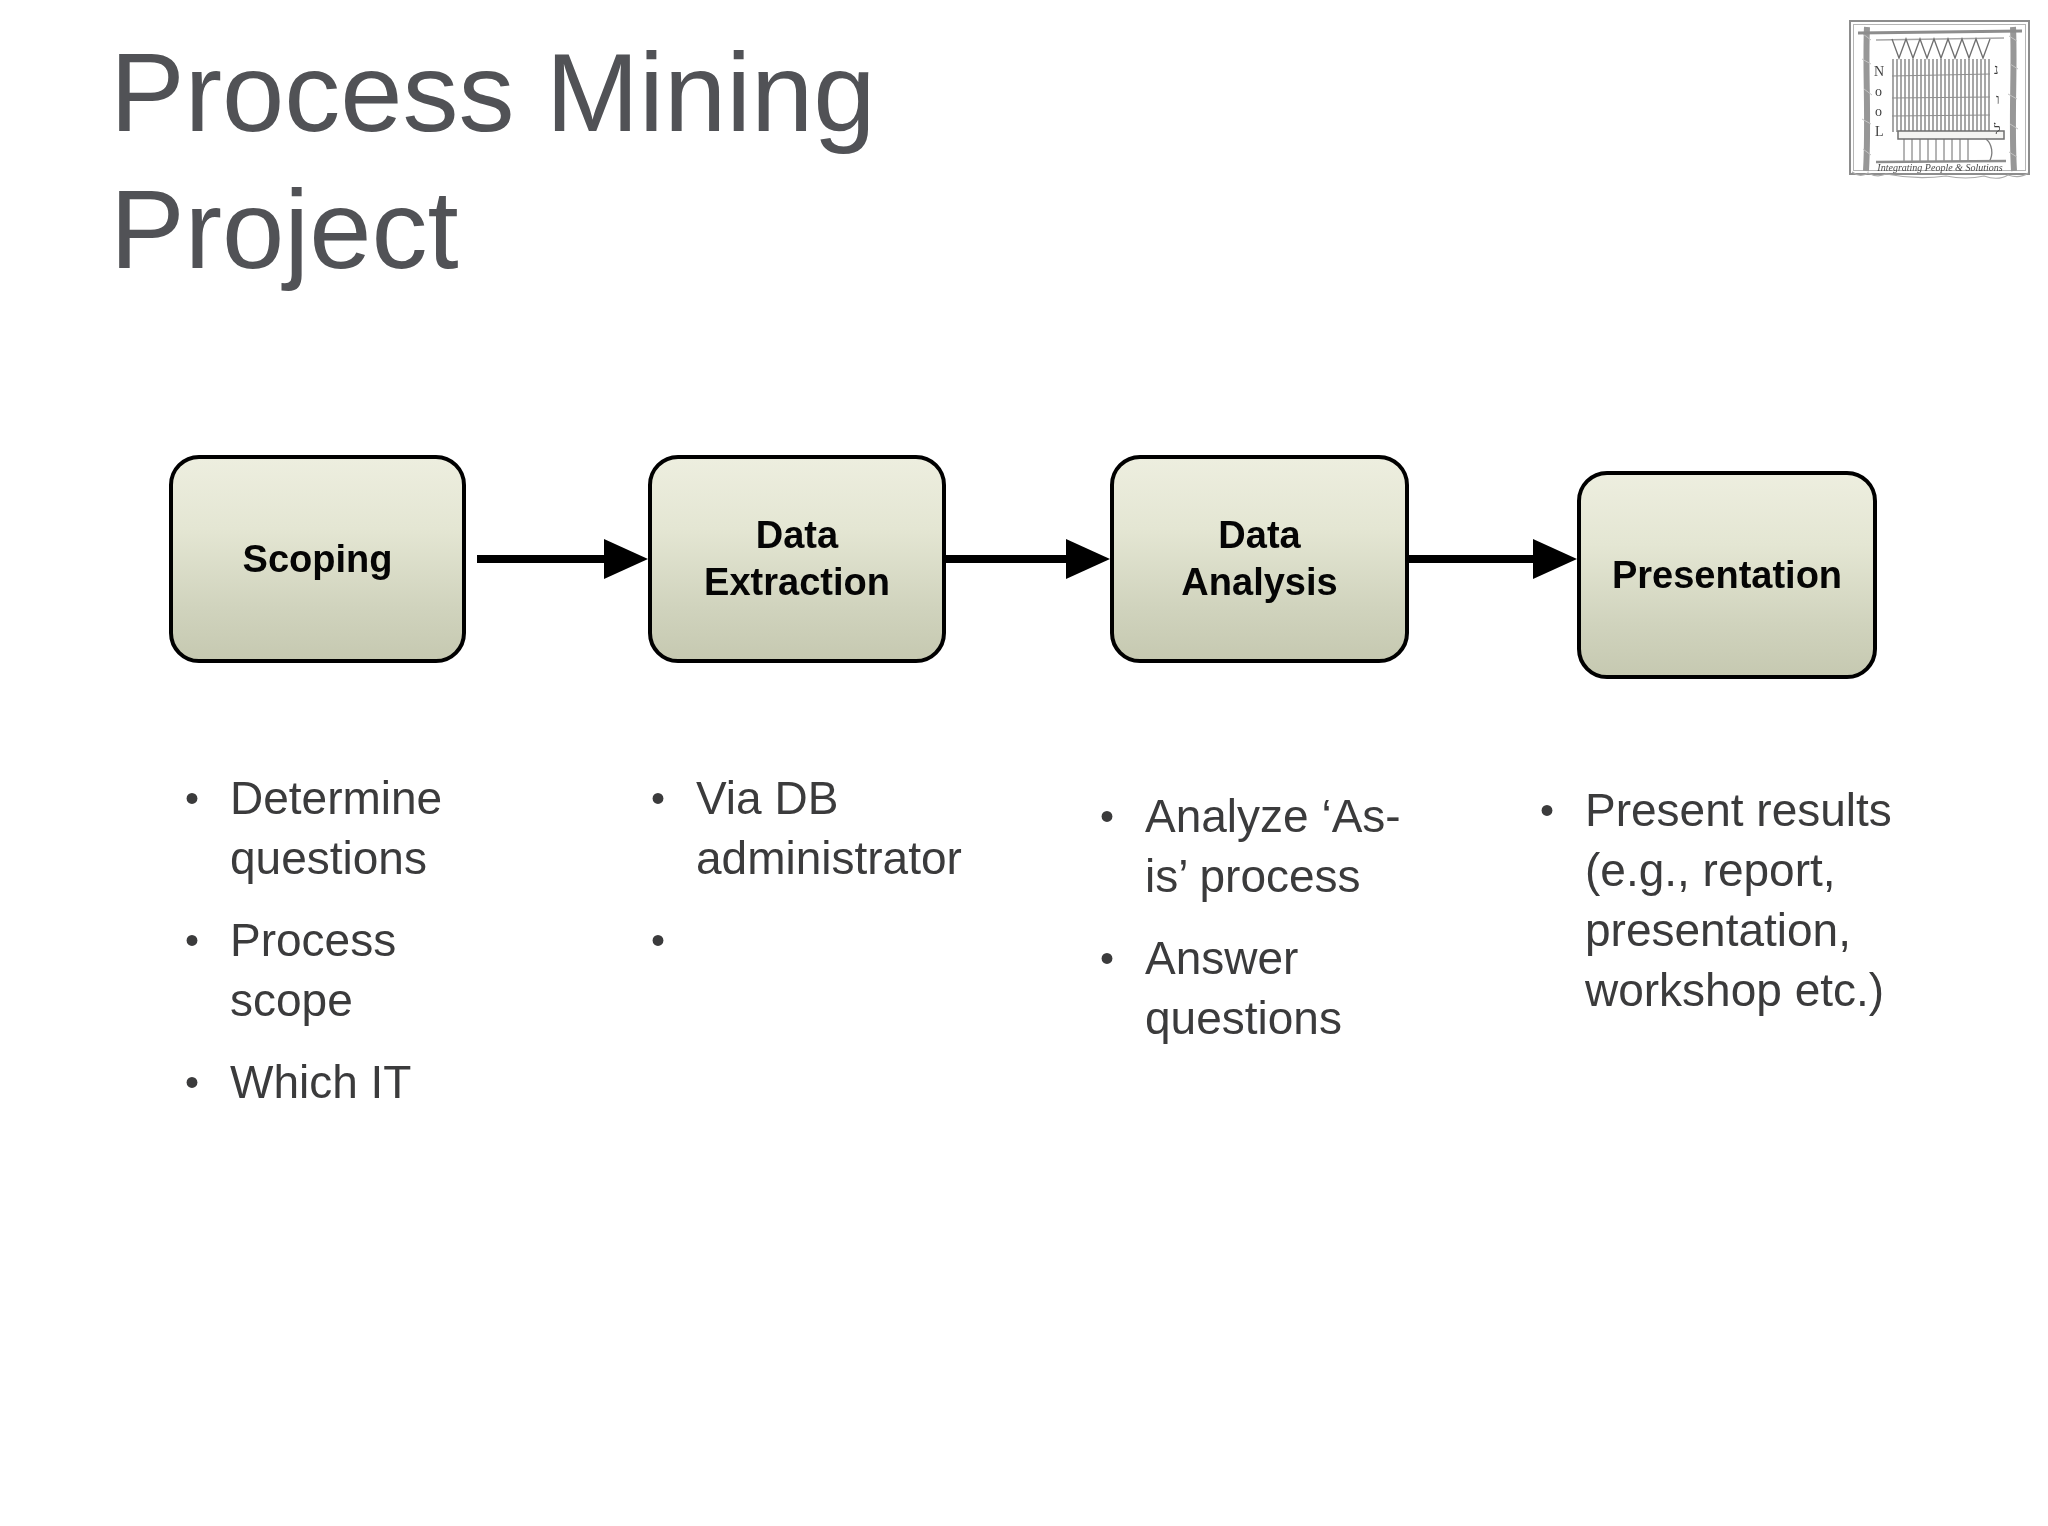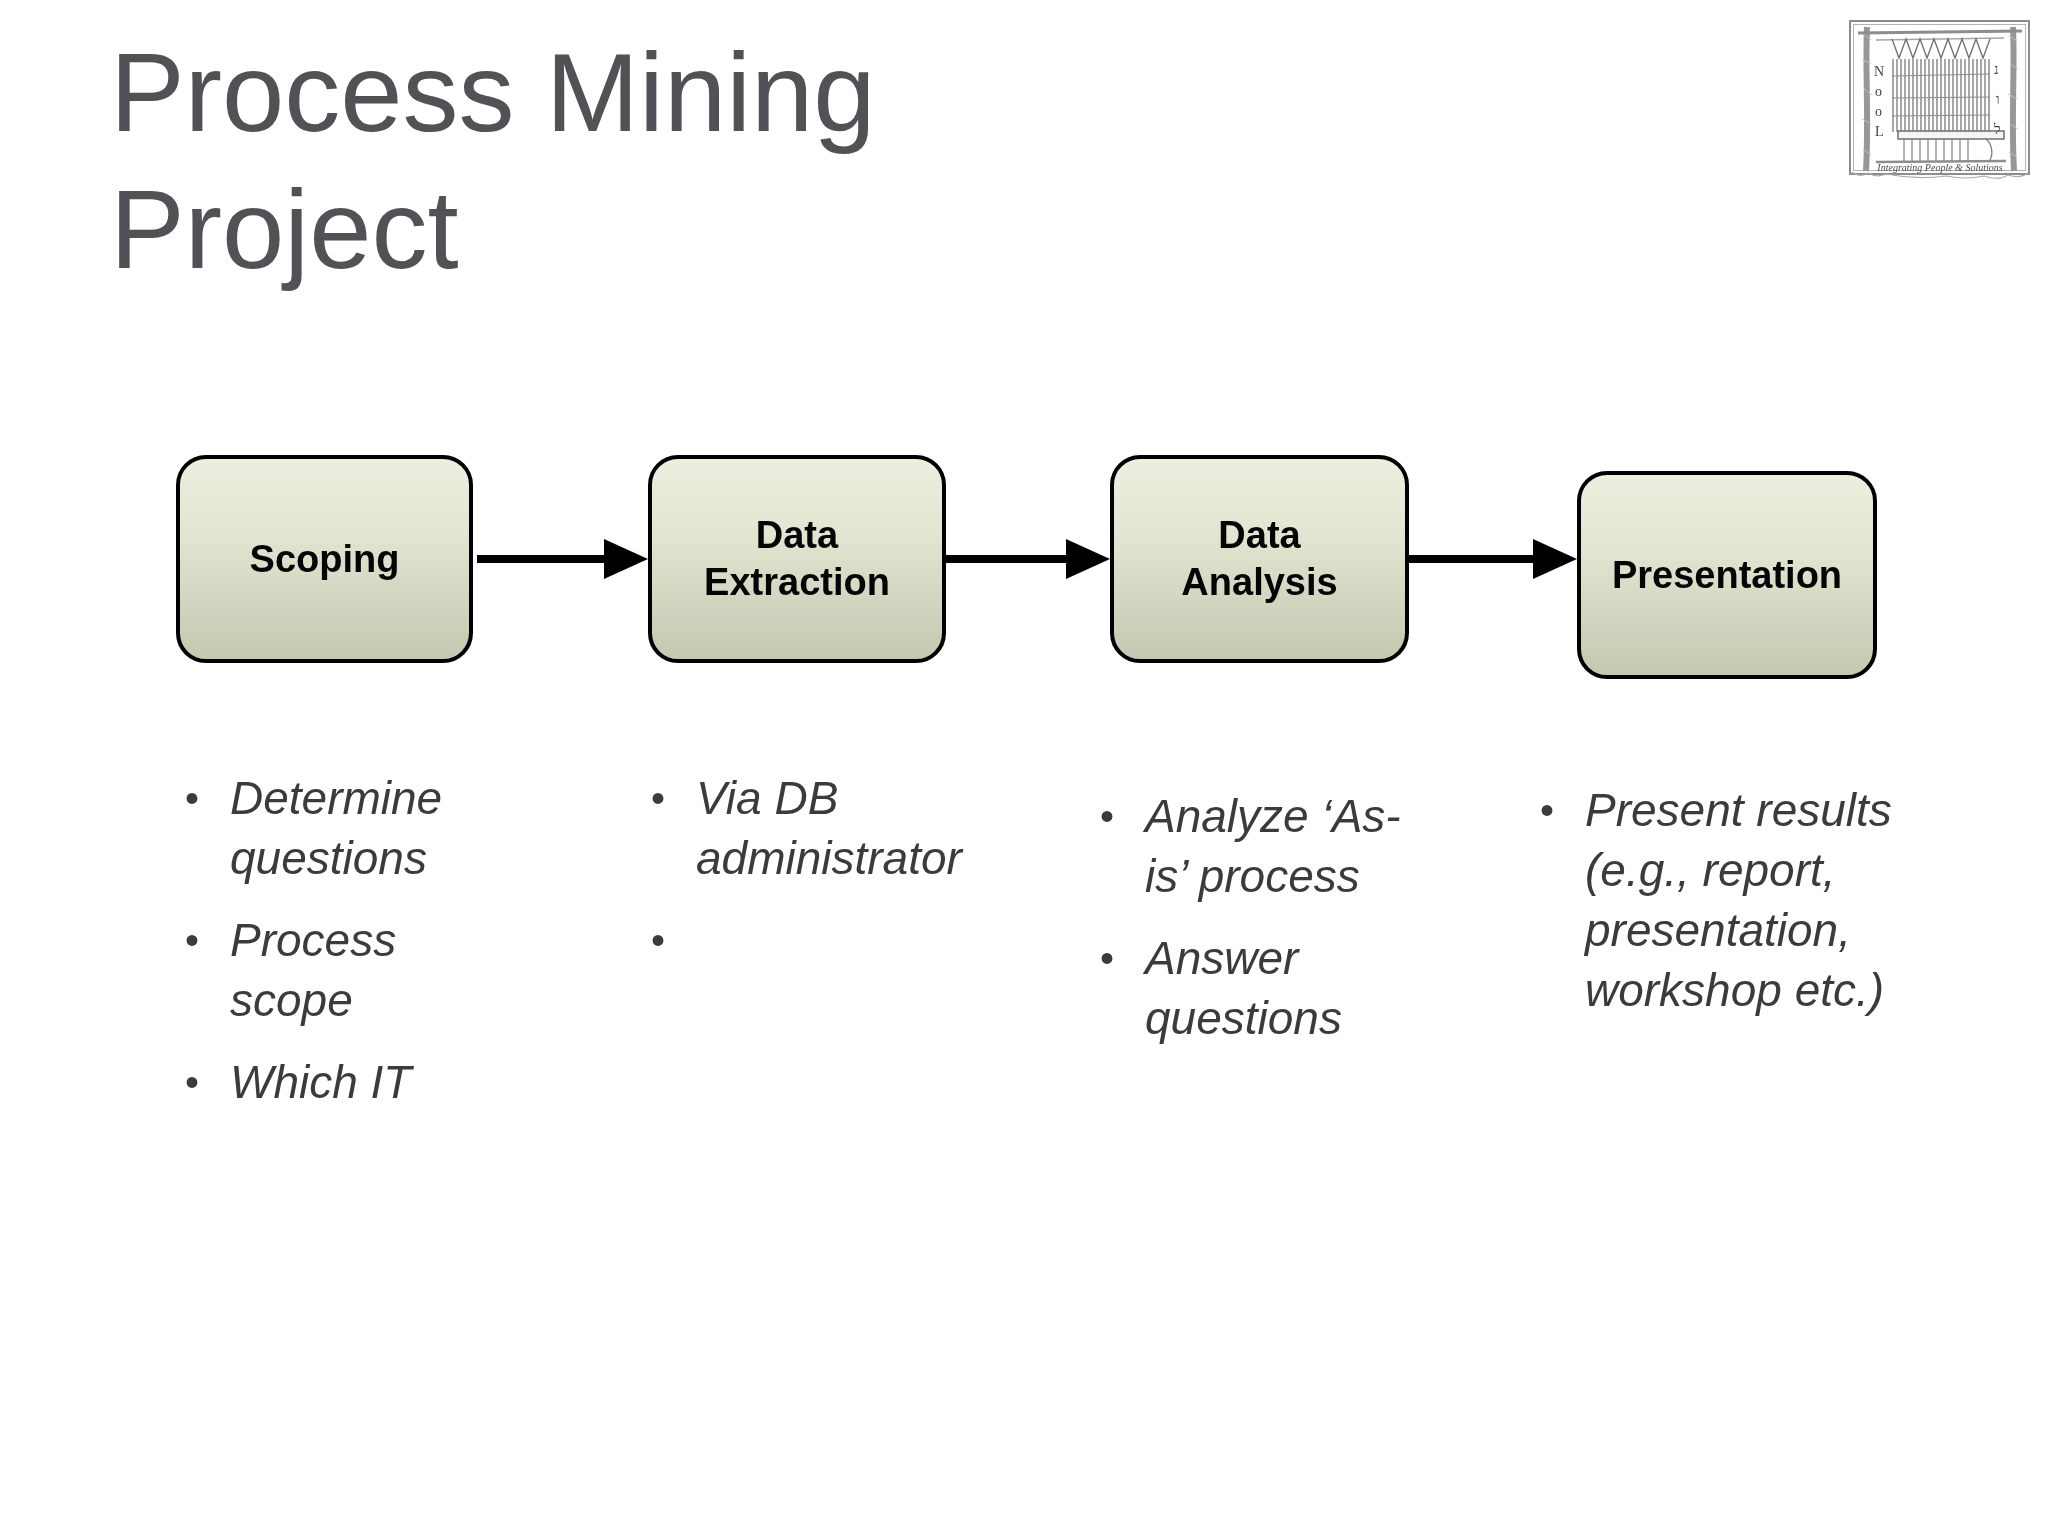--- a/index.html
+++ b/index.html
@@ -18,21 +18,21 @@
   .box {
     position:absolute; top:455px; height:208px; box-sizing:border-box;
     border:4px solid #000; border-radius:30px;
     background:linear-gradient(to bottom,#edeedf 0%,#e4e6d3 35%,#d0d3bd 75%,#c6c9b1 100%);
     display:flex; align-items:center; justify-content:center;
   }
   .box .label {
     font-size:38px; font-weight:bold; color:#050505; text-align:center;
     line-height:47px; white-space:pre-line;
   }
-  #box-1 { left:176px;  width:297px; }
+  #box-1 { left:169px;  width:297px; }
   #box-2 { left:648px;  width:298px; }
   #box-3 { left:1110px; width:299px; }
   #box-4 { left:1577px; width:300px;margin-top:16px; }
   
   .arrow { position:absolute; top:537px; height:44px; }
   #arrow-1 { left:477px;  width:171px; }
   #arrow-2 { left:946px;  width:164px; }
   #arrow-3 { left:1409px; width:168px; }
   .arrow-line { position:absolute; left:0; right:40px; top:18px; height:8px; background:#000; }
   .arrow-head {
@@ -44,21 +44,21 @@
   .col { position:absolute; }
   #col-1 { left:185px;  top:768px; width:420px; }
   #col-2 { left:651px;  top:768px; width:430px; }
   #col-3 { left:1100px; top:786px; width:430px; }
   #col-4 { left:1540px; top:780px; width:470px; }
   .li { display:flex; align-items:flex-start; margin-bottom:22px; }
   .dot {
     flex:0 0 45px; width:45px; font-size:40px; line-height:60px; color:#3b3b3c;
   }
   .li-text {
-    font-size:46px; line-height:60px; color:#3b3b3c; white-space:pre-line;font-style:italic;
+    font-size:46px; line-height:60px; color:#3b3b3c; white-space:pre-line;
   }
   
   .logo svg text { font-family:"Liberation Serif", serif; fill:#3f3f3f; }
   .logo svg .caption { font-style:italic; font-size:10px; fill:#4a4a4a; }
   .logo svg .sideletter { font-size:14px; }
 </style>
 </head>
 <body>
 
 <div class="slide">

